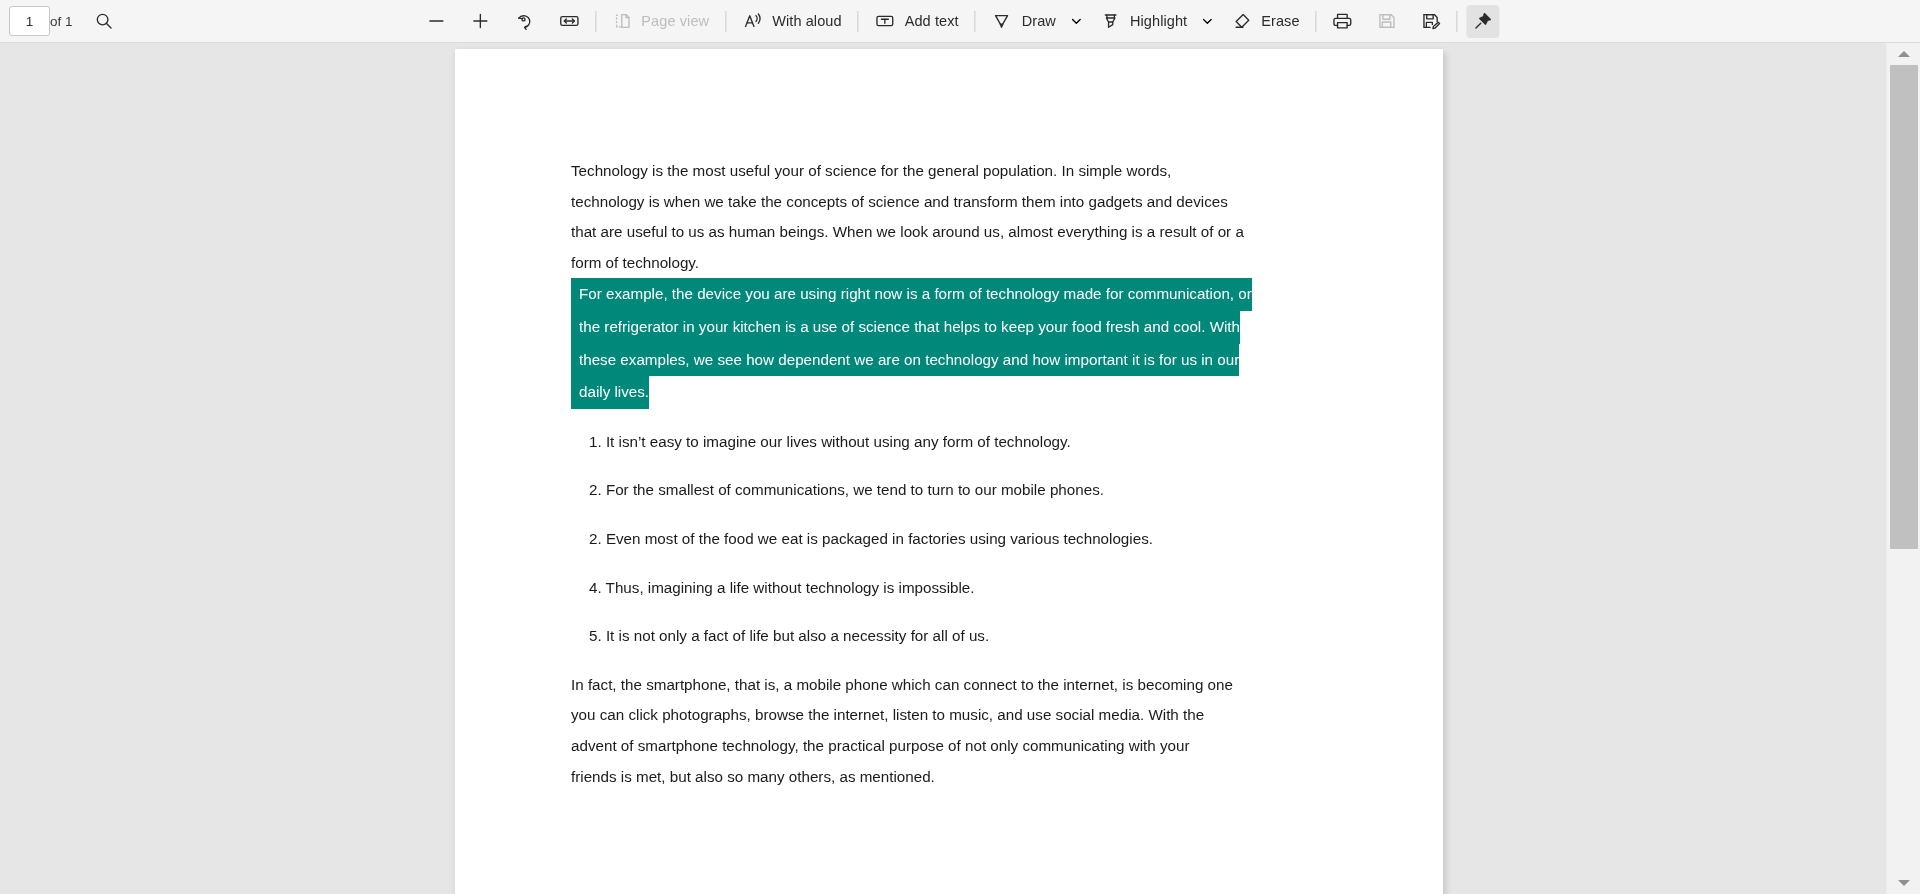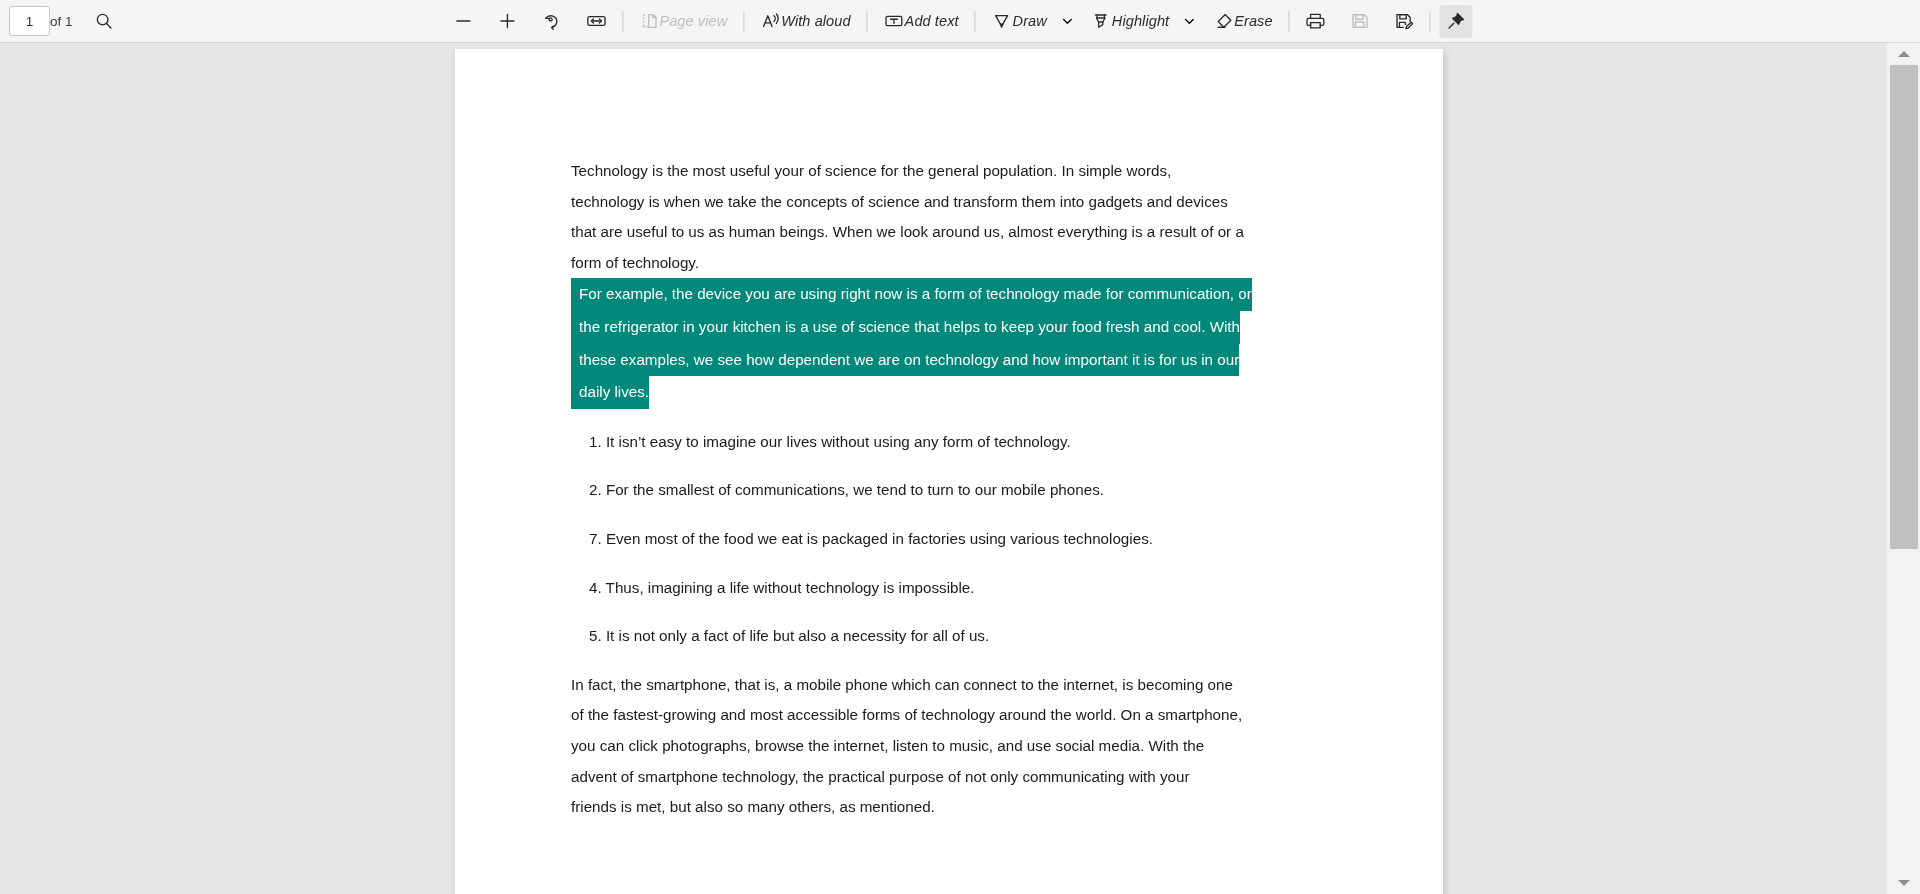--- a/index.html
+++ b/index.html
@@ -75,28 +75,27 @@
 
   .tbtn {
     height: 33px;
     min-width: 33px;
     border: none;
     background: transparent;
     border-radius: 4px;
     display: inline-flex;
     align-items: center;
     justify-content: space-between;
-    gap: 0;
+    gap: 9px;
     padding: 0 7px;
     cursor: pointer;
     color: #2b2b2b;
     font-size: 14.5px;
     font-family: "Liberation Sans", sans-serif;
     white-space: nowrap;
-    font-style: italic;
   }
   .tbtn.disabled { color: #bdbdbd; cursor: default; }
   .tbtn.active { background: #e2e2e2; }
   .tbtn .lbl { font-size: 14.5px; letter-spacing: 0.1px; }
   .tbtn.icon-only { padding: 0 6px; }
 
   .sep {
     width: 1px;
     height: 21px;
     background: #c9c9c9;
@@ -444,28 +443,27 @@
           <div class="para hl">
             <span class="ln">For example, the device you are using right now is a form of technology made for communication, or</span>
             <span class="ln">the refrigerator in your kitchen is a use of science that helps to keep your food fresh and cool. With</span>
             <span class="ln">these examples, we see how dependent we are on technology and how important it is for us in our</span>
             <span class="ln">daily lives.</span>
           </div>
 
           <div class="para">
             <div class="listitem">1. It isn’t easy to imagine our lives without using any form of technology.</div>
             <div class="listitem">2. For the smallest of communications, we tend to turn to our mobile phones.</div>
-            <div class="listitem">7. Even most of the food we eat is packaged in factories using various technologies.</div>
+            <div class="listitem">2. Even most of the food we eat is packaged in factories using various technologies.</div>
             <div class="listitem">4. Thus, imagining a life without technology is impossible.</div>
             <div class="listitem">5. It is not only a fact of life but also a necessity for all of us.</div>
           </div>
 
           <div class="para">
             <span class="ln">In fact, the smartphone, that is, a mobile phone which can connect to the internet, is becoming one</span>
-            <span class="ln">of the fastest-growing and most accessible forms of technology around the world. On a smartphone,</span>
             <span class="ln">you can click photographs, browse the internet, listen to music, and use social media. With the</span>
             <span class="ln">advent of smartphone technology, the practical purpose of not only communicating with your</span>
             <span class="ln">friends is met, but also so many others, as mentioned.</span>
           </div>
 
         </div>
       </div>
     </div>
 
     <div id="vscroll">

